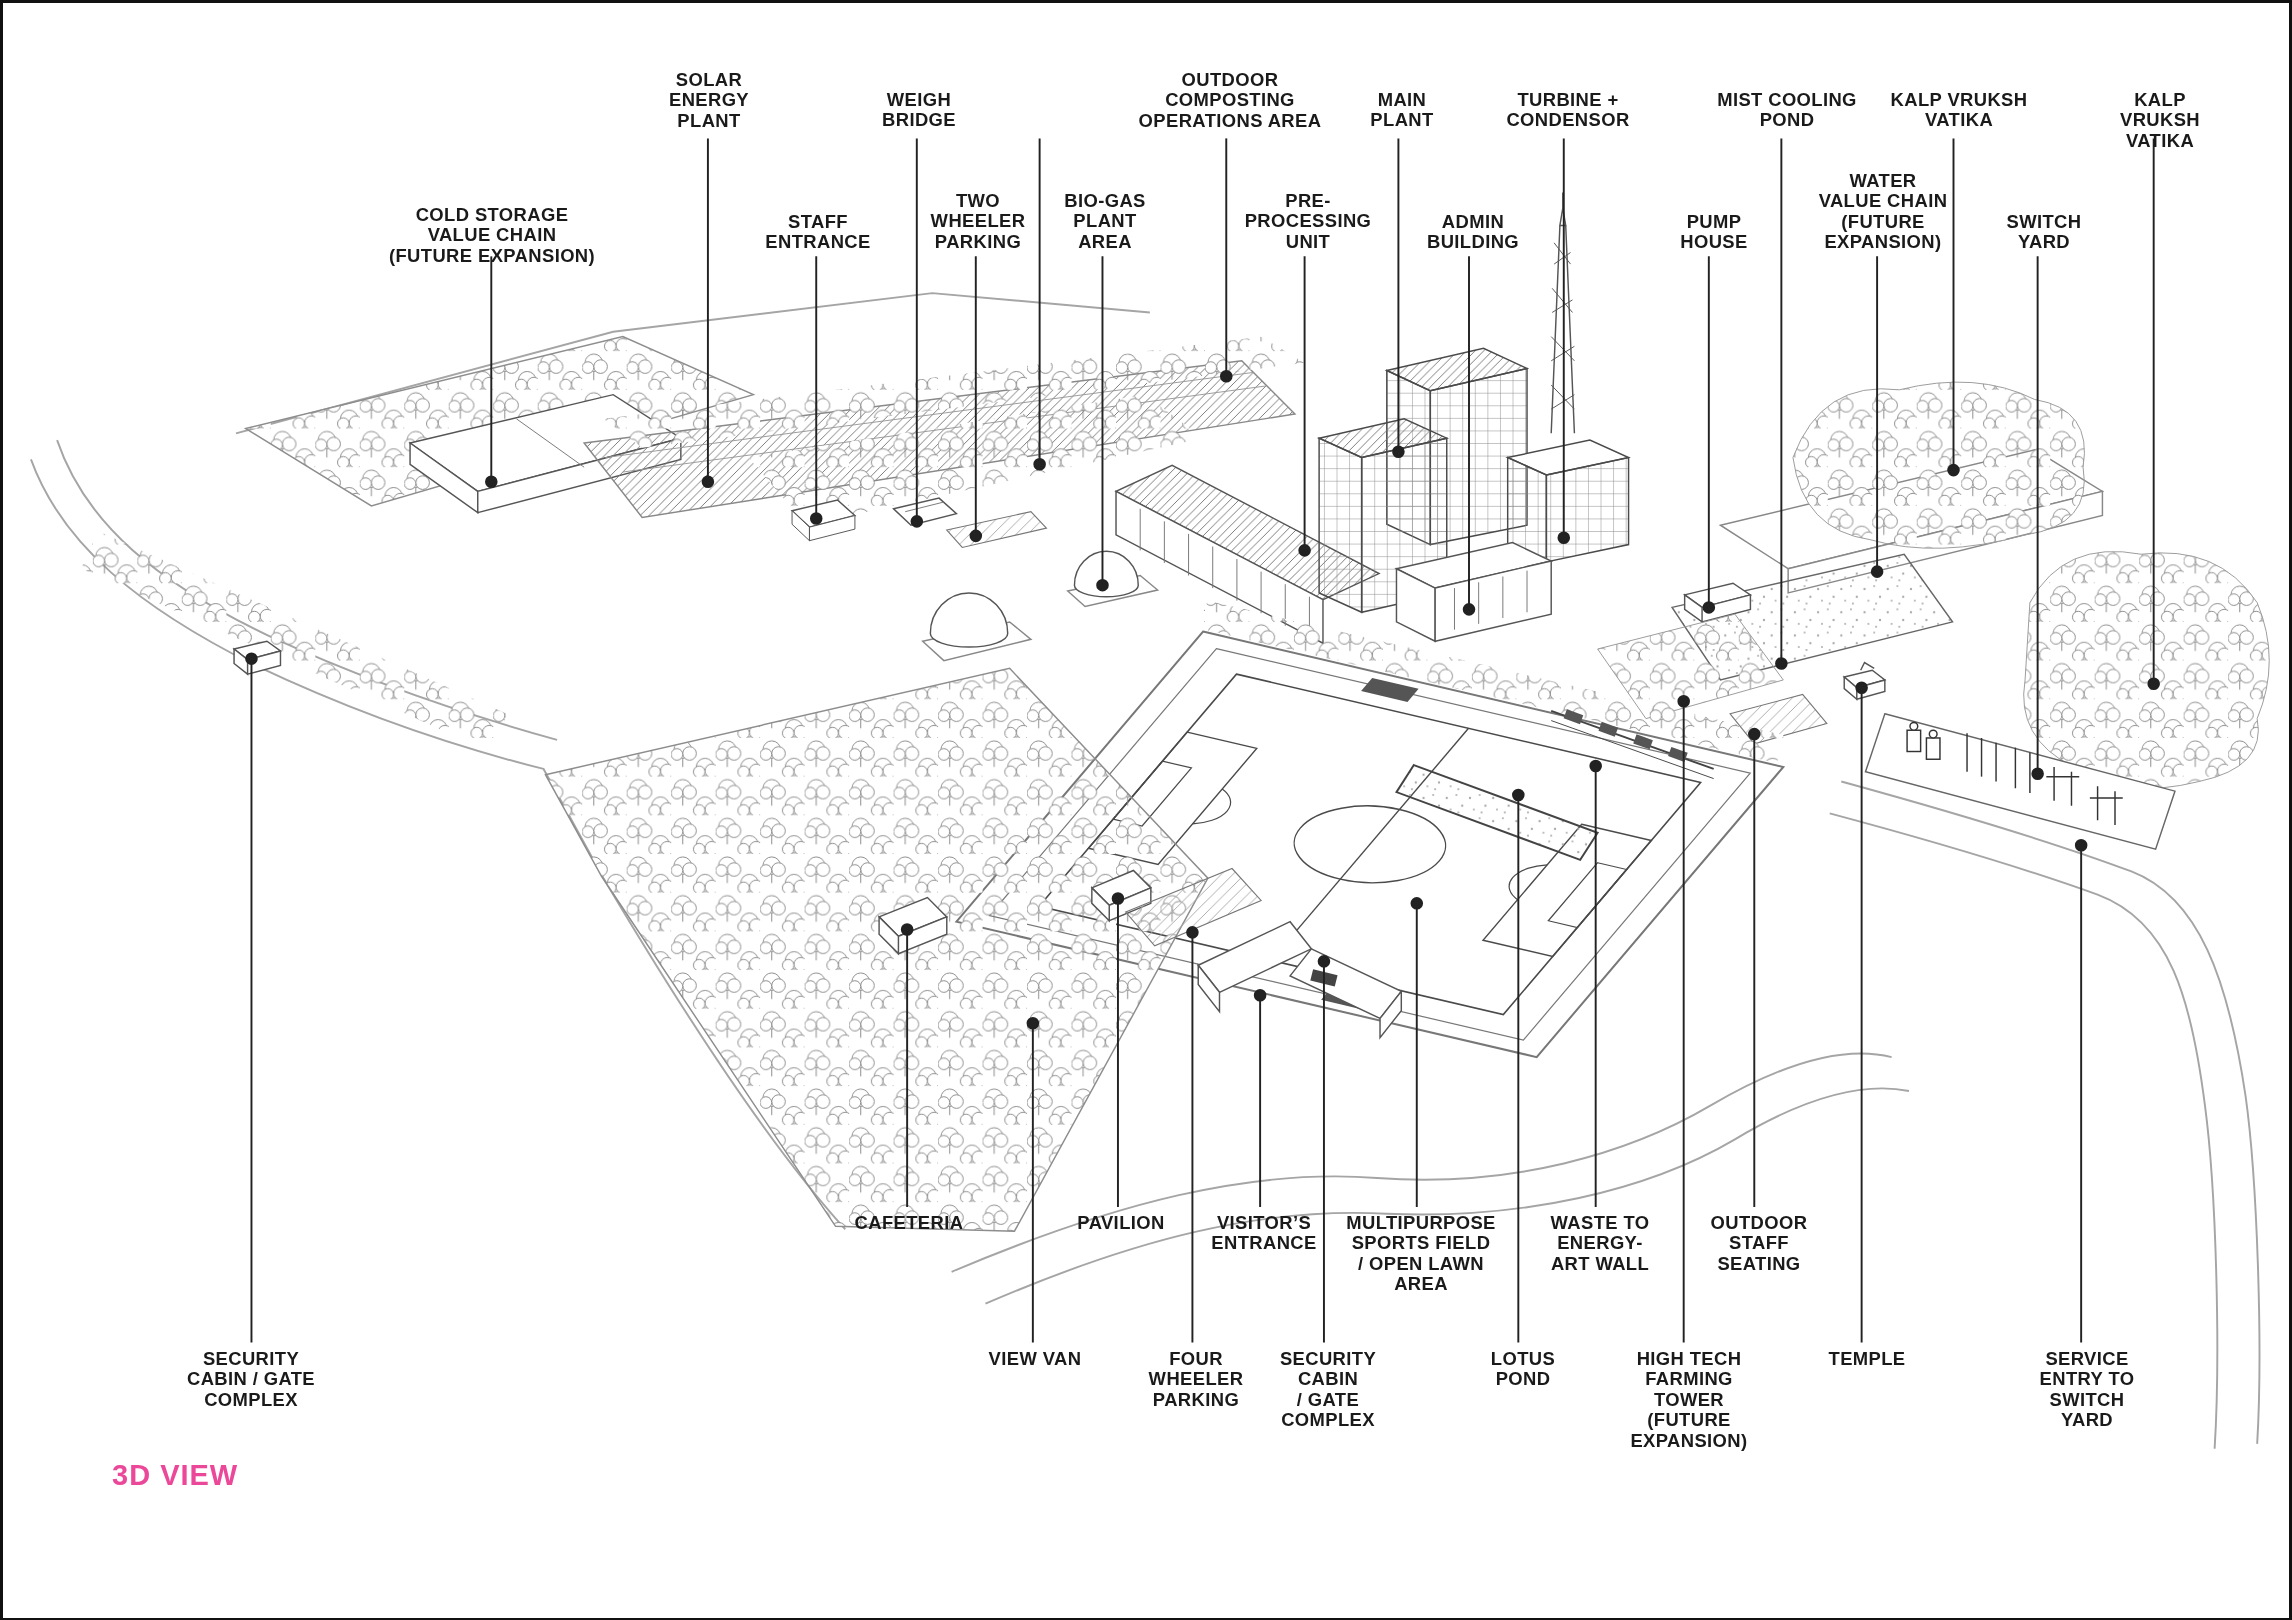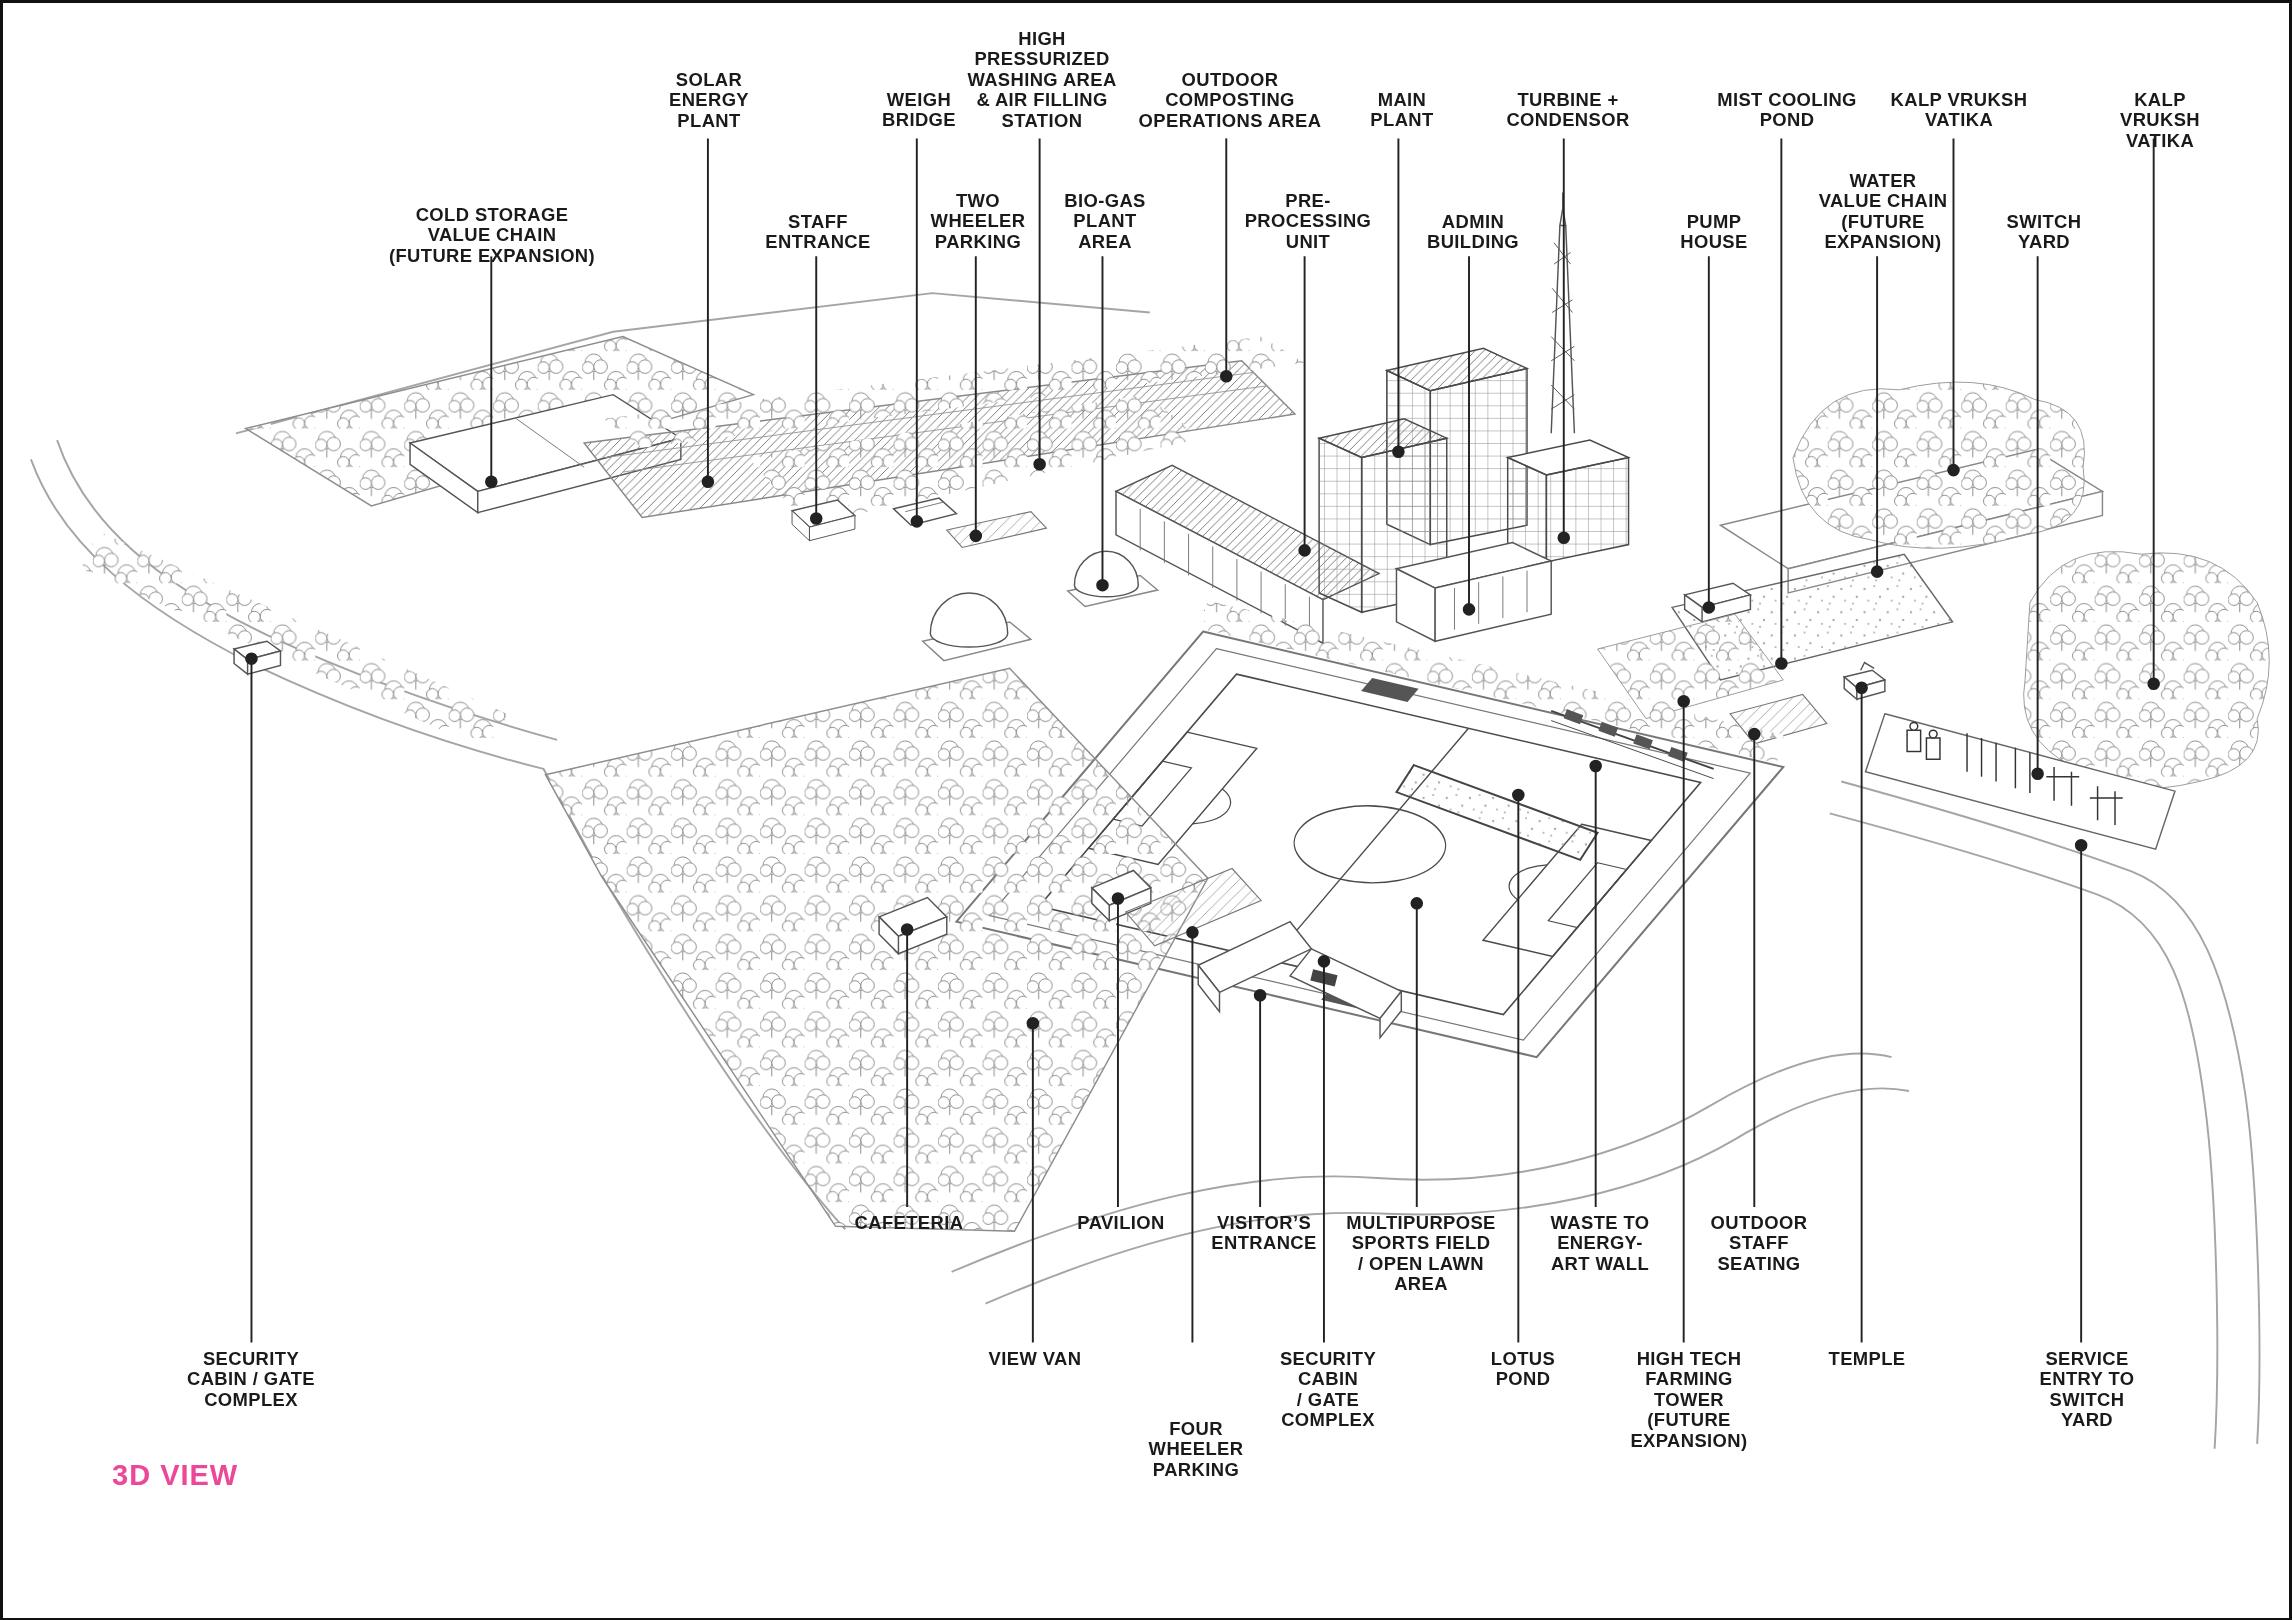--- a/index.html
+++ b/index.html
@@ -391,25 +391,20 @@
   <div class="lbl" style="left:706px;top:67px">SOLAR
 ENERGY
 PLANT</div>
   <div class="lbl" style="left:815px;top:209px">STAFF
 ENTRANCE</div>
   <div class="lbl" style="left:916px;top:87px">WEIGH
 BRIDGE</div>
   <div class="lbl" style="left:975px;top:188px">TWO
 WHEELER
 PARKING</div>
-  <div class="lbl" style="left:1039px;top:26px">HIGH
-PRESSURIZED
-WASHING AREA
-&amp; AIR FILLING
-STATION</div>
   <div class="lbl" style="left:1102px;top:188px">BIO-GAS
 PLANT
 AREA</div>
   <div class="lbl" style="left:1227px;top:67px">OUTDOOR
 COMPOSTING
 OPERATIONS AREA</div>
   <div class="lbl" style="left:1305px;top:188px">PRE-
 PROCESSING
 UNIT</div>
   <div class="lbl" style="left:1399px;top:87px">MAIN
@@ -445,21 +440,21 @@
 ENERGY-
 ART WALL</div>
   <div class="lbl" style="left:1756px;top:1210px">OUTDOOR
 STAFF
 SEATING</div>
 
   <div class="lbl" style="left:248px;top:1346px">SECURITY
 CABIN / GATE
 COMPLEX</div>
   <div class="lbl" style="left:1032px;top:1346px">VIEW VAN</div>
-  <div class="lbl" style="left:1193px;top:1416px">FOUR
+  <div class="lbl" style="left:1193px;top:1346px">FOUR
 WHEELER
 PARKING</div>
   <div class="lbl" style="left:1325px;top:1346px">SECURITY
 CABIN
 / GATE
 COMPLEX</div>
   <div class="lbl" style="left:1520px;top:1346px">LOTUS
 POND</div>
   <div class="lbl" style="left:1686px;top:1346px">HIGH TECH
 FARMING

